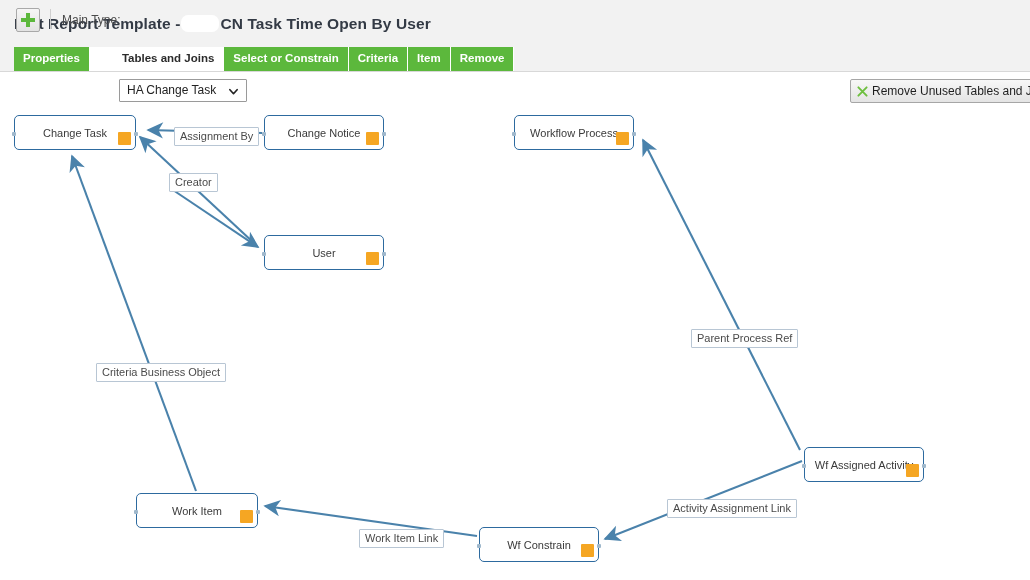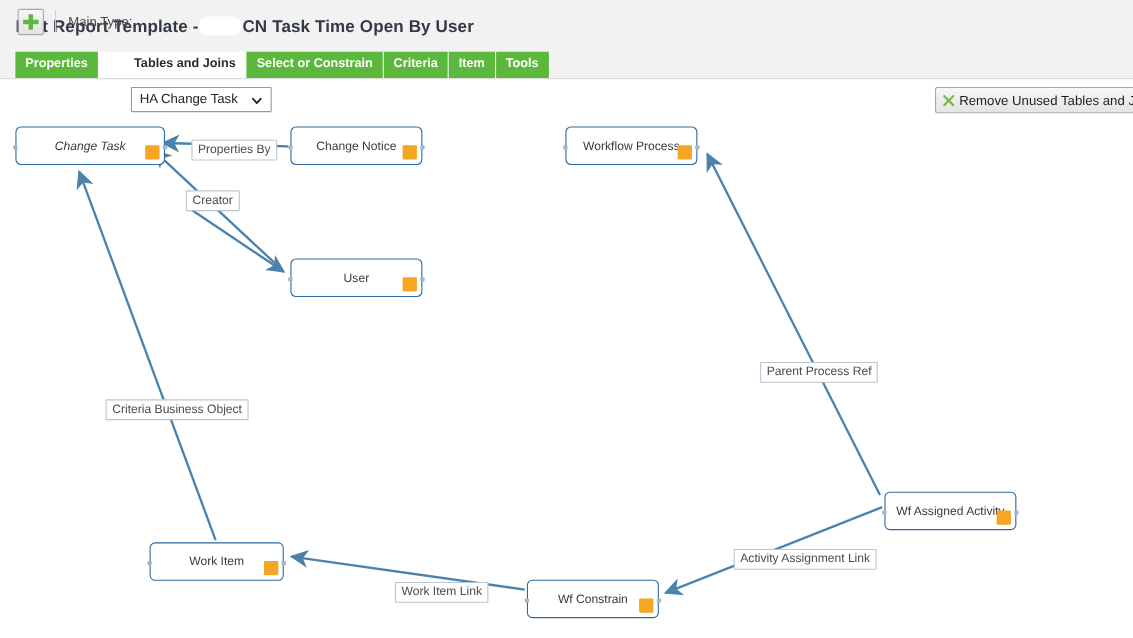--- a/index.html
+++ b/index.html
@@ -284,21 +284,21 @@
         <div class="tab">
           <span>Select or Constrain</span>
         </div>
         <div class="tab">
           <span>Criteria</span>
         </div>
         <div class="tab">
           <span>Item</span>
         </div>
         <div class="tab">
-          <span>Tools</span>
+          <span>Remove</span>
         </div>
       </div>
   </div>
 
   <div class="toolbar"></div>
 
   <div class="plus-btn">
     <span class="plus-glyph"></span>
   </div>
   <div class="tool-sep"></div>
@@ -344,21 +344,21 @@
 
         <path d="M802,351 L605,429"></path>
       </g>
 
       <g stroke="#4a82ab" stroke-width="2.1" fill="none" marker-end="url(#ah)">
         <path d="M170,78 L258,137"></path>
       </g>
     </svg>
 
     <div id="nodes-host">
-        <div class="node" style="left: 14px; top: 5px; width: 136px; height: 35px; font-style: italic;">
+        <div class="node" style="left: 14px; top: 5px; width: 122px; height: 35px;">
           <span class="node-label">Change Task</span>
           <span class="node-handle"></span>
           <span class="node-port" style="left: -3px; top: 15.5px;"></span>
           <span class="node-port" style="right: -3px; top: 15.5px;"></span>
         </div>
         <div class="node" style="left: 264px; top: 5px; width: 120px; height: 35px;">
           <span class="node-label">Change Notice</span>
           <span class="node-handle"></span>
           <span class="node-port" style="left: -3px; top: 15.5px;"></span>
           <span class="node-port" style="right: -3px; top: 15.5px;"></span>
@@ -388,21 +388,21 @@
           <span class="node-port" style="right: -3px; top: 15.5px;"></span>
         </div>
         <div class="node" style="left: 479px; top: 417px; width: 120px; height: 35px;">
           <span class="node-label">Wf Constrain</span>
           <span class="node-handle"></span>
           <span class="node-port" style="left: -3px; top: 15.5px;"></span>
           <span class="node-port" style="right: -3px; top: 15.5px;"></span>
         </div>
       </div>
     <div id="edgelabels-host">
-        <div class="edge-label" style="left: 174px; top: 17px;">Properties By</div>
+        <div class="edge-label" style="left: 174px; top: 17px;">Assignment By</div>
         <div class="edge-label" style="left: 157px; top: 63px; margin-left: 12px;">Creator</div>
         <div class="edge-label" style="left: 96px; top: 253px;">Criteria Business Object</div>
         <div class="edge-label" style="left: 691px; top: 219px;">Parent Process Ref</div>
         <div class="edge-label" style="left: 667px; top: 389px;">Activity Assignment Link</div>
         <div class="edge-label" style="left: 359px; top: 419px;">Work Item Link</div>
       </div>
 
   </div>
 </div>
 

